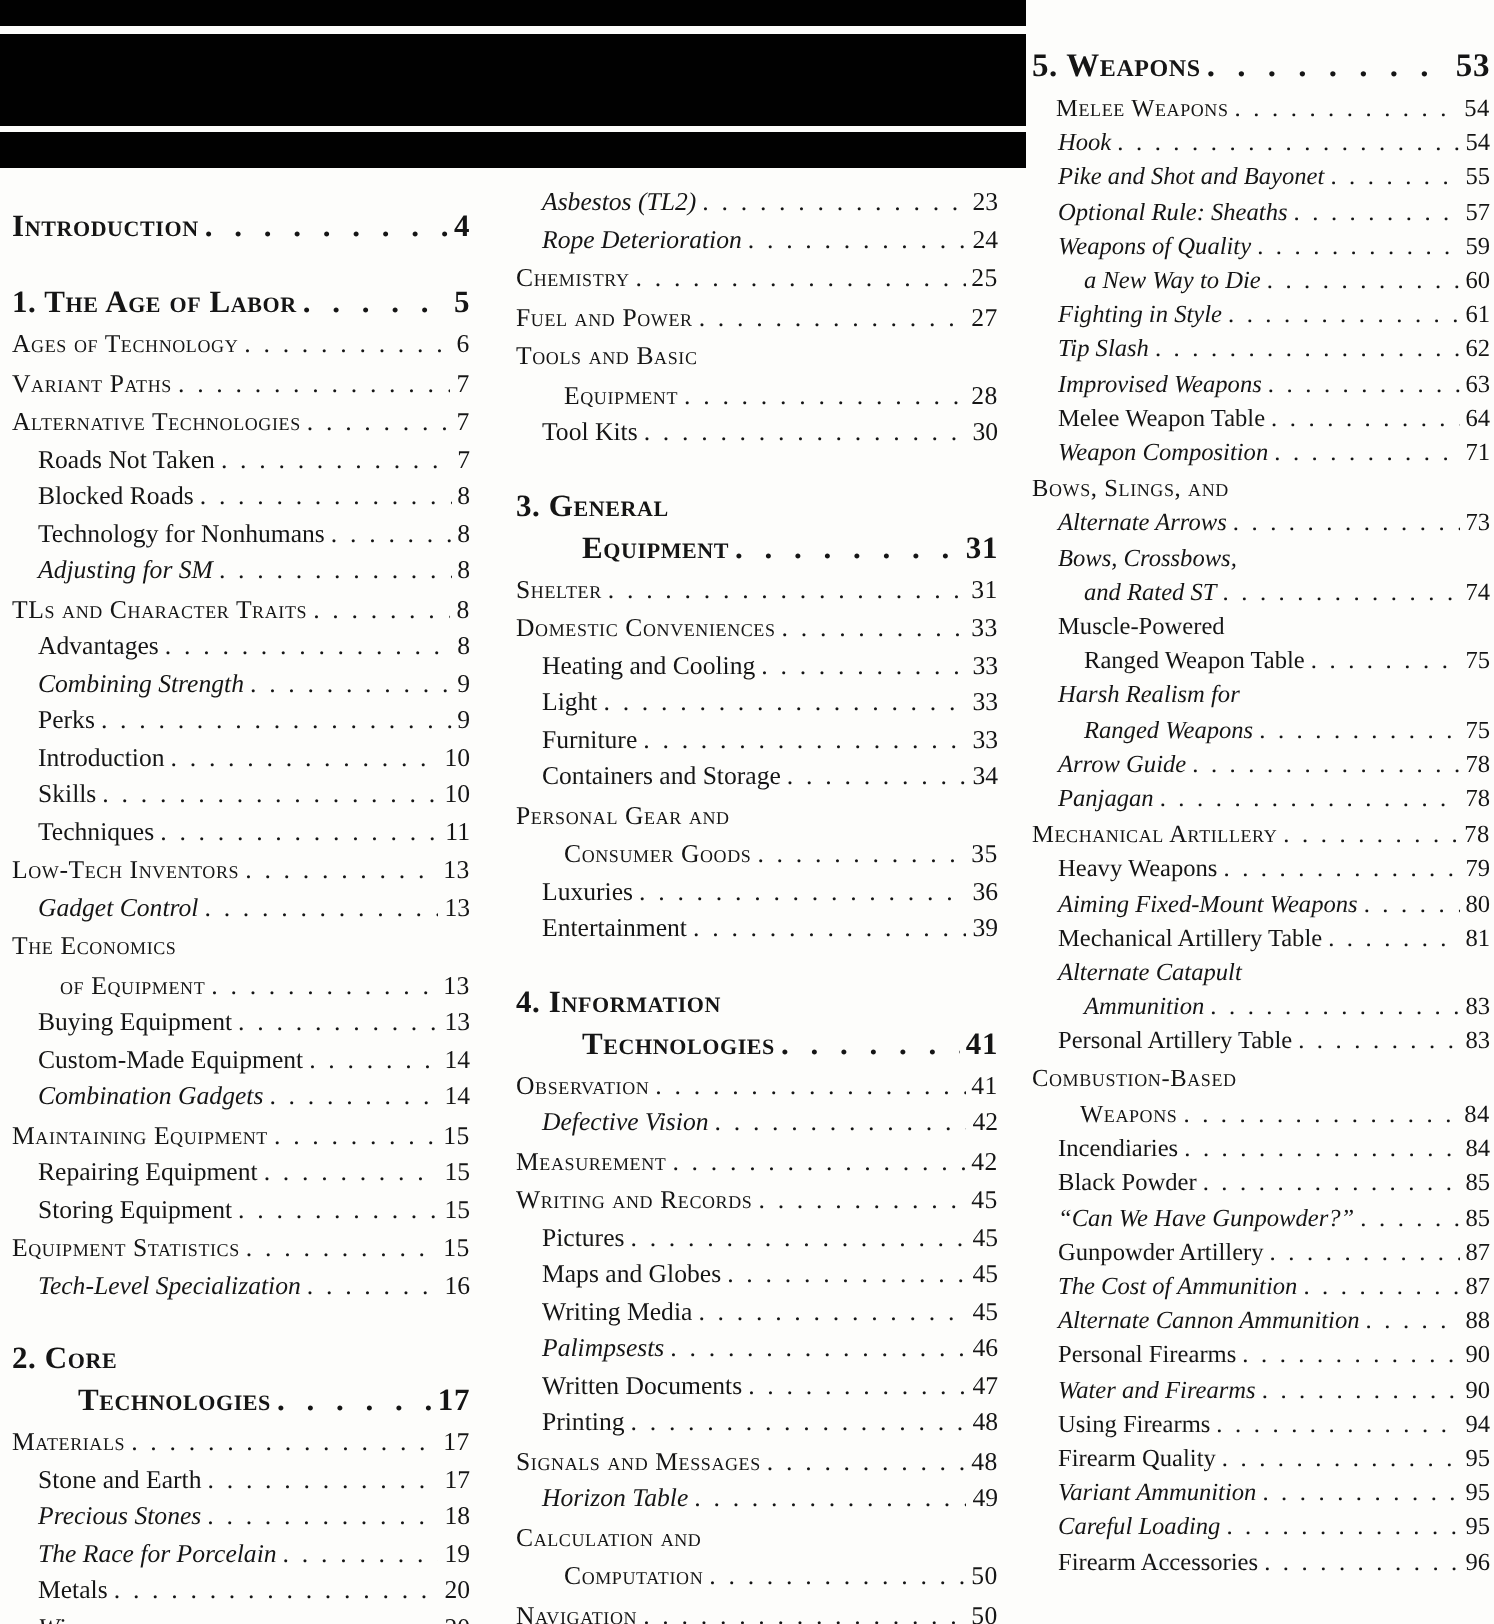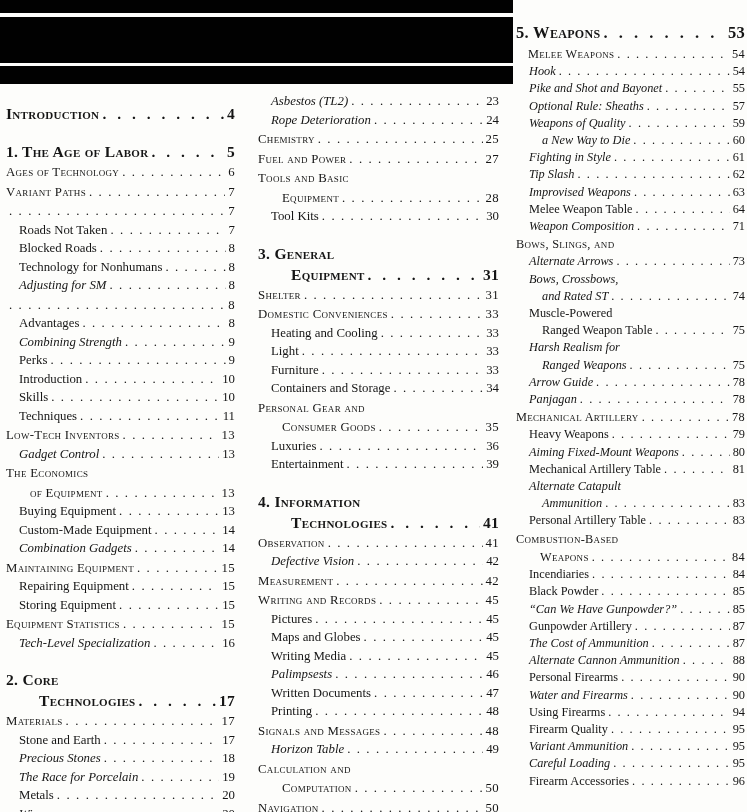--- a/index.html
+++ b/index.html
@@ -79,20 +79,21 @@
         <span class="label">Ages of Technology</span>
         <span class="dots"></span>
         <span class="pnum">6</span>
       </div>
       <div class="row sec">
         <span class="label">Variant Paths</span>
         <span class="dots"></span>
         <span class="pnum">7</span>
       </div>
       <div class="row sec">
+        <span class="label">Alternative Technologies</span>
         <span class="dots"></span>
         <span class="pnum">7</span>
       </div>
       <div class="row sub">
         <span class="label">Roads Not Taken</span>
         <span class="dots"></span>
         <span class="pnum">7</span>
       </div>
       <div class="row sub">
         <span class="label">Blocked Roads</span>
@@ -103,20 +104,21 @@
         <span class="label">Technology for Nonhumans</span>
         <span class="dots"></span>
         <span class="pnum">8</span>
       </div>
       <div class="row sub it">
         <span class="label">Adjusting for SM</span>
         <span class="dots"></span>
         <span class="pnum">8</span>
       </div>
       <div class="row sec">
+        <span class="label">TLs and Character Traits</span>
         <span class="dots"></span>
         <span class="pnum">8</span>
       </div>
       <div class="row sub">
         <span class="label">Advantages</span>
         <span class="dots"></span>
         <span class="pnum">8</span>
       </div>
       <div class="row sub it">
         <span class="label">Combining Strength</span>

